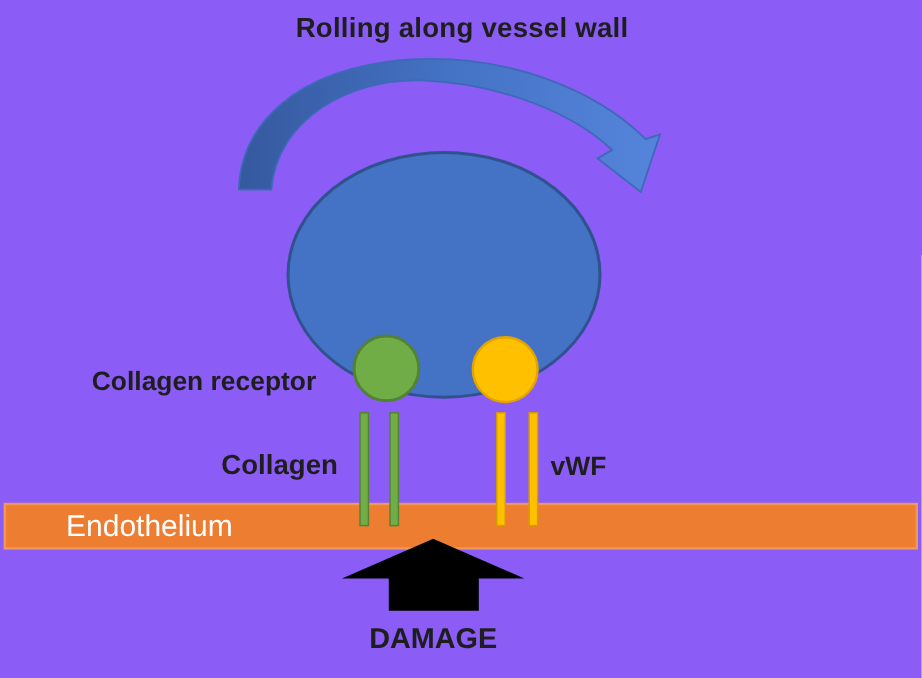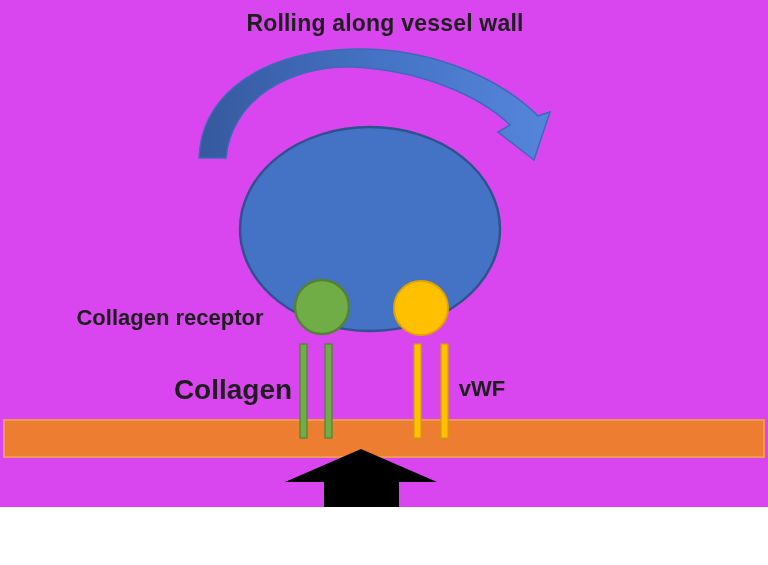--- a/index.html
+++ b/index.html
@@ -1,36 +1,36 @@
 <!DOCTYPE html>
 <html><head>
 <meta charset="utf-8">
 <style>
   html, body { margin: 0; padding: 0; }
   .stage {
     position: relative;
     width: 768px;
-    height: 507px;
-    background: #d946ef;
+    height: 565px;
+    background: #8b5cf6;
     font-family: "Liberation Sans", sans-serif;
     overflow: hidden;
   }
   .stage svg { position: absolute; left: 0; top: 0; }
   .label {
     position: absolute;
     white-space: nowrap;
     line-height: 1.1;
     transform: translateX(-50%);
     color: #1e1e1e;
   }
   .lbl-title    { left: 385px; top: 11px;  font-size: 23px; font-weight: 700; letter-spacing: 0.2px; }
   .lbl-platelet { left: 372px; top: 208px; font-size: 24px; font-weight: 400; color: #ffffff; }
   .lbl-colrec   { left: 170px; top: 306px; font-size: 22px; font-weight: 700; }
   .lbl-vwfrec   { left: 539px; top: 306px; font-size: 22px; font-weight: 700; }
-  .lbl-collagen { left: 233px; top: 375px; font-size: 28px; font-weight: 700; }
+  .lbl-collagen { left: 233px; top: 375px; font-size: 23px; font-weight: 700; }
   .lbl-vwf      { left: 482px; top: 377px; font-size: 22px; font-weight: 700; }
   .lbl-endo     { left: 55px;  top: 426px; font-size: 25px; font-weight: 400; color: #ffffff; transform: none; }
   .lbl-damage   { left: 361px; top: 520px; font-size: 24px; font-weight: 700; }
 </style>
 </head>
 <body>
 
 <div class="stage">
 
   <svg width="768" height="565" viewBox="0 0 768 565">
@@ -66,14 +66,16 @@
     <circle cx="322" cy="307" r="27" stroke-width="2.5" fill="#70AD47" stroke="#548235"></circle>
     <circle cx="421" cy="308" r="27" stroke-width="2" fill="#FFC000" stroke="#E2A300"></circle>
 
     <path d="M 361 449 L 437 482 L 399 482 L 399 509 L 324 509 L 324 482 L 285 482 Z" fill="#000000"></path>
   </svg>
 
   <div class="label lbl-title">Rolling along vessel wall</div>
   <div class="label lbl-colrec">Collagen receptor</div>
   <div class="label lbl-collagen">Collagen</div>
   <div class="label lbl-vwf">vWF</div>
+  <div class="label lbl-endo">Endothelium</div>
+  <div class="label lbl-damage">DAMAGE</div>
 
 </div>
 
 </body></html>

